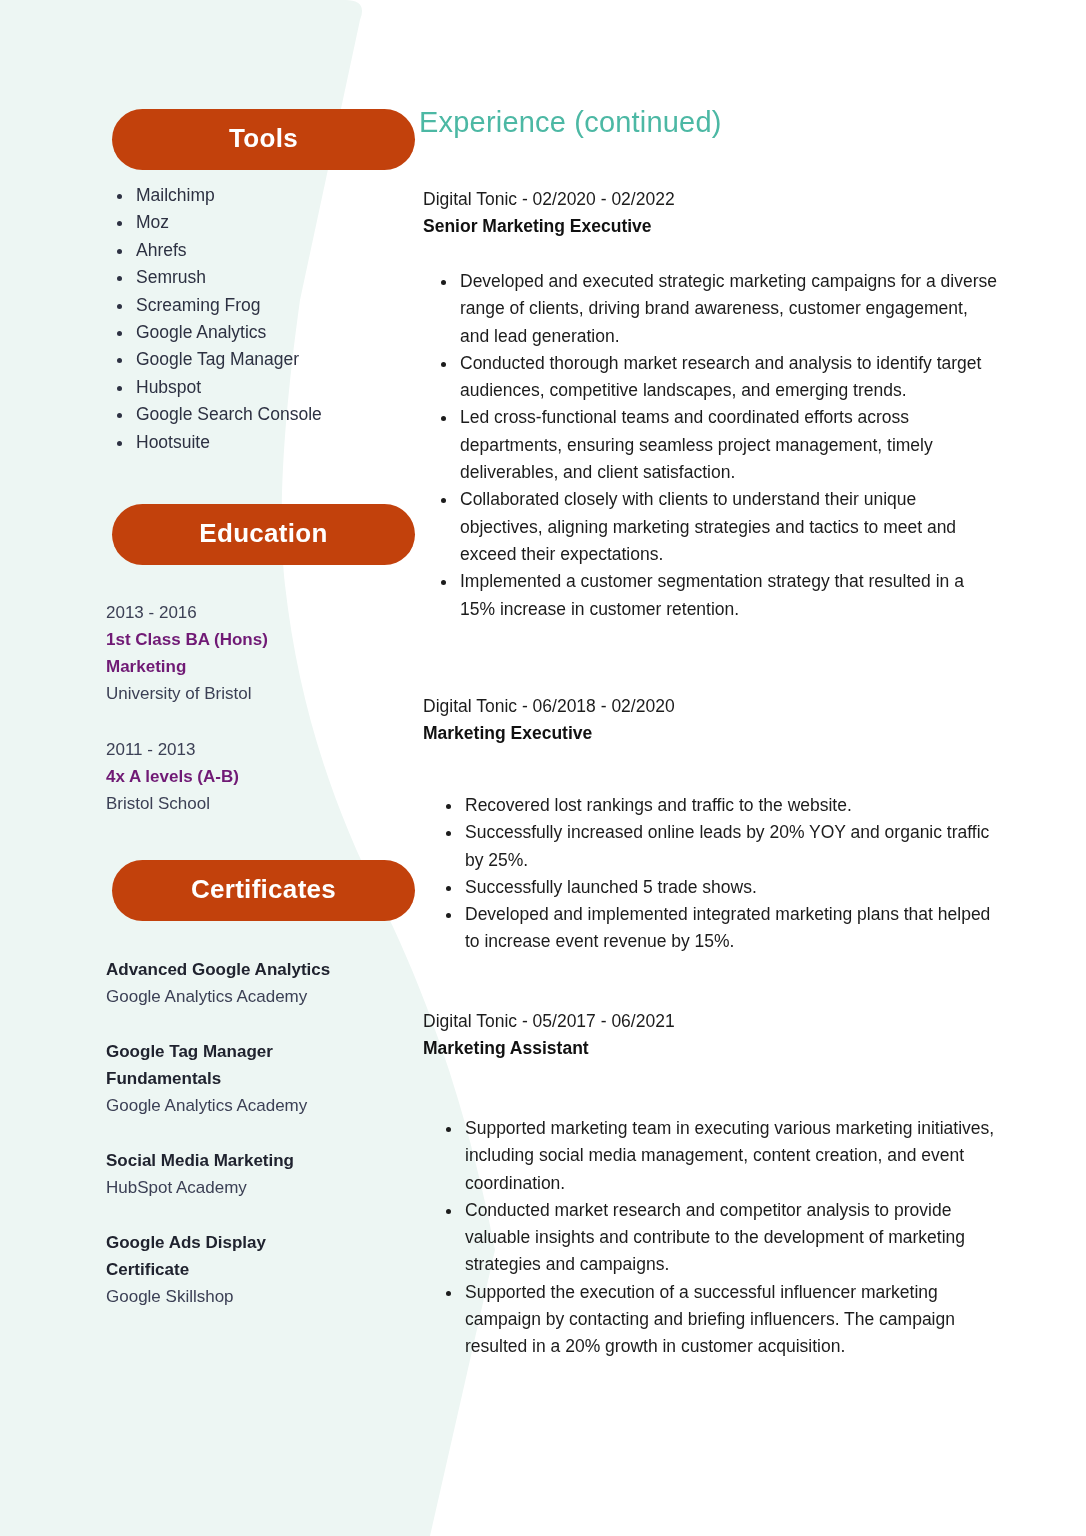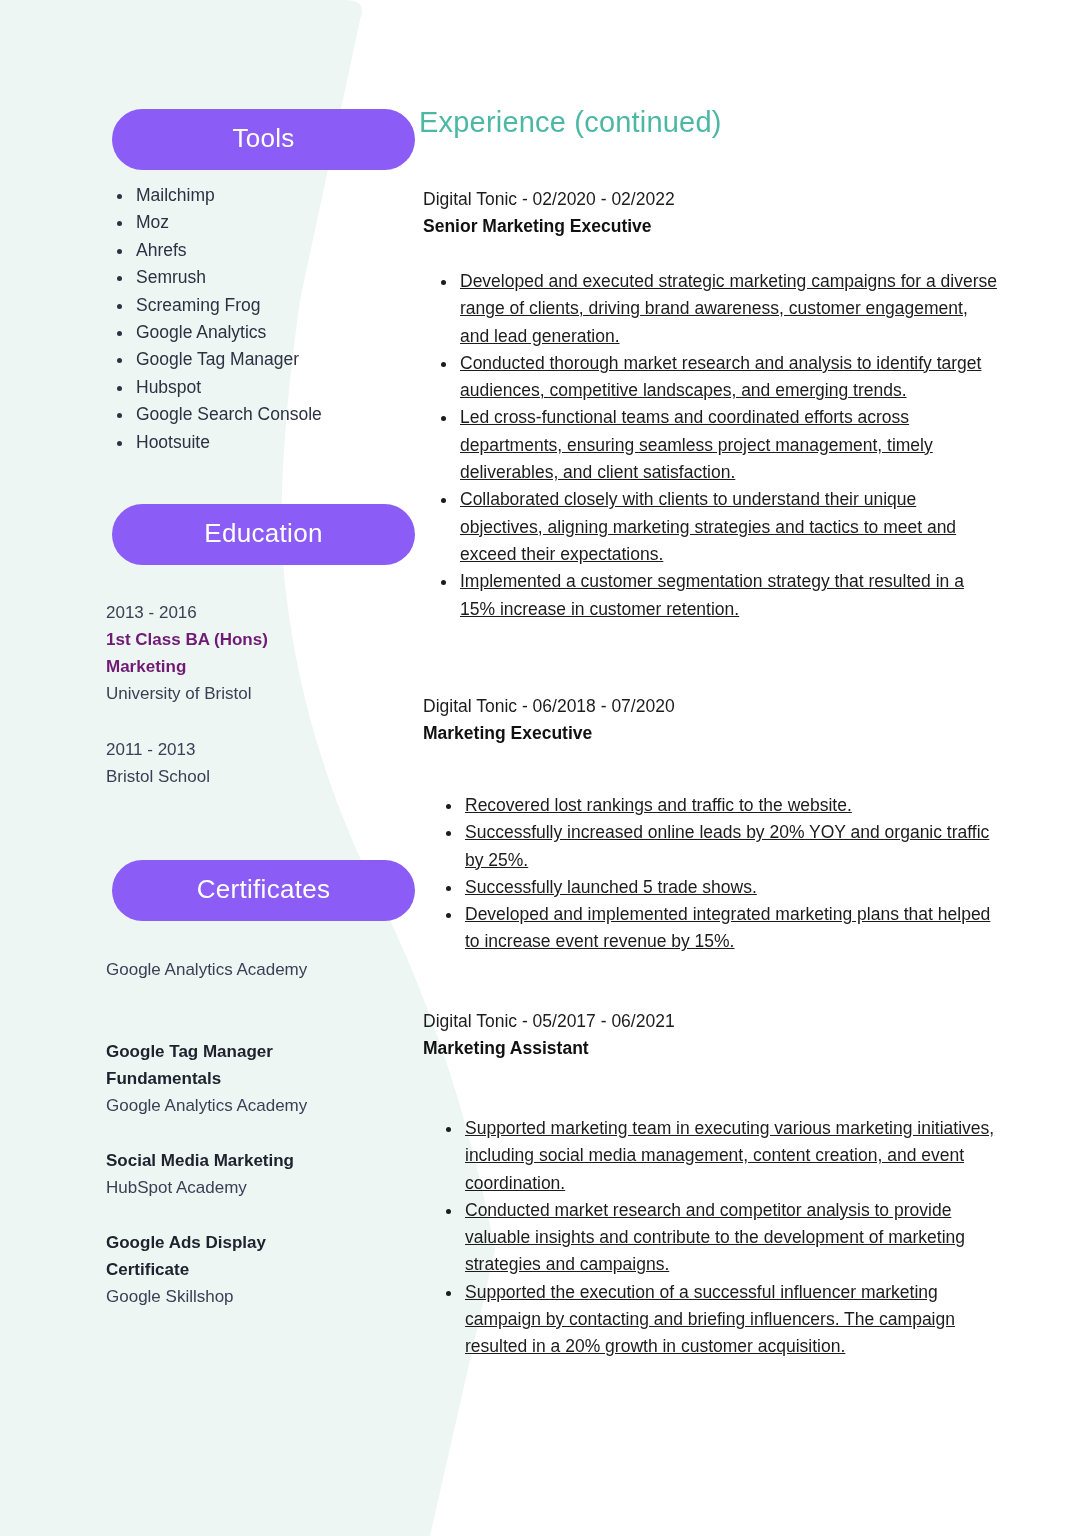--- a/index.html
+++ b/index.html
@@ -35,25 +35,25 @@
 
   
   .sidebar {
     position: absolute;
     left: 0;
     top: 0;
     width: 400px;
   }
 
   .pill {
-    background: #8b5cf6;
+    background: #c2410c;
     color: #ffffff;
     border-radius: 40px;
     text-align: center;
-    font-weight: normal;
+    font-weight: bold;
     font-size: 26px;
     letter-spacing: 0.3px;
     padding: 14px 0 16px 0;
     margin: 0 42px 0 56px;
     box-sizing: border-box;
     width: 303px;
   }
 
   .tools-pill { position: absolute; left: 56px; top: 109px; }
   .education-pill { position: absolute; left: 56px; top: 504px; }
@@ -137,21 +137,20 @@
   }
 
   .job-bullets {
     margin: 0;
     padding: 0 0 0 30px;
     list-style: disc;
     color: #1C1C1C;
     font-size: 17.5px;
     line-height: 27.3px;
     width: 540px;
-    text-decoration: underline;
   }
   .job-bullets li { padding-left: 2px; margin: 0; }
 
   .bullets-1 { margin-top: 28px; margin-left: 5px; }
   .bullets-2 { margin-top: 45px; margin-left: 10px; }
   .bullets-3 { margin-top: 53px; margin-left: 10px; }
 </style>
 </head>
 <body>
 
@@ -186,26 +185,28 @@
 
     <div class="edu-block edu-1">
       <div class="edu-dates">2013 - 2016</div>
       <div class="edu-degree">1st Class BA (Hons)</div>
       <div class="edu-degree">Marketing</div>
       <div class="edu-school">University of Bristol</div>
     </div>
 
     <div class="edu-block edu-2">
       <div class="edu-dates">2011 - 2013</div>
+      <div class="edu-degree">4x A levels (A-B)</div>
       <div class="edu-school">Bristol School</div>
     </div>
 
     <div class="pill certificates-pill">Certificates</div>
 
     <div class="cert-block cert-1">
+      <div class="cert-name">Advanced Google Analytics</div>
       <div class="cert-issuer">Google Analytics Academy</div>
     </div>
 
     <div class="cert-block cert-2">
       <div class="cert-name">Google Tag Manager</div>
       <div class="cert-name">Fundamentals</div>
       <div class="cert-issuer">Google Analytics Academy</div>
     </div>
 
     <div class="cert-block cert-3">
@@ -231,21 +232,21 @@
       <ul class="job-bullets bullets-1">
         <li>Developed and executed strategic marketing campaigns for a diverse range of clients, driving brand awareness, customer engagement, and lead generation.</li>
         <li>Conducted thorough market research and analysis to identify target audiences, competitive landscapes, and emerging trends.</li>
         <li>Led cross-functional teams and coordinated efforts across departments, ensuring seamless project management, timely deliverables, and client satisfaction.</li>
         <li>Collaborated closely with clients to understand their unique objectives, aligning marketing strategies and tactics to meet and exceed their expectations.</li>
         <li>Implemented a customer segmentation strategy that resulted in a 15% increase in customer retention.</li>
       </ul>
     </div>
 
     <div class="job job-2">
-      <div class="job-meta">Digital Tonic - 06/2018 - 07/2020</div>
+      <div class="job-meta">Digital Tonic - 06/2018 - 02/2020</div>
       <div class="job-title">Marketing Executive</div>
       <ul class="job-bullets bullets-2">
         <li>Recovered lost rankings and traffic to the website.</li>
         <li>Successfully increased online leads by 20% YOY and organic traffic by 25%.</li>
         <li>Successfully launched 5 trade shows.</li>
         <li>Developed and implemented integrated marketing plans that helped to increase event revenue by 15%.</li>
       </ul>
     </div>
 
     <div class="job job-3">

